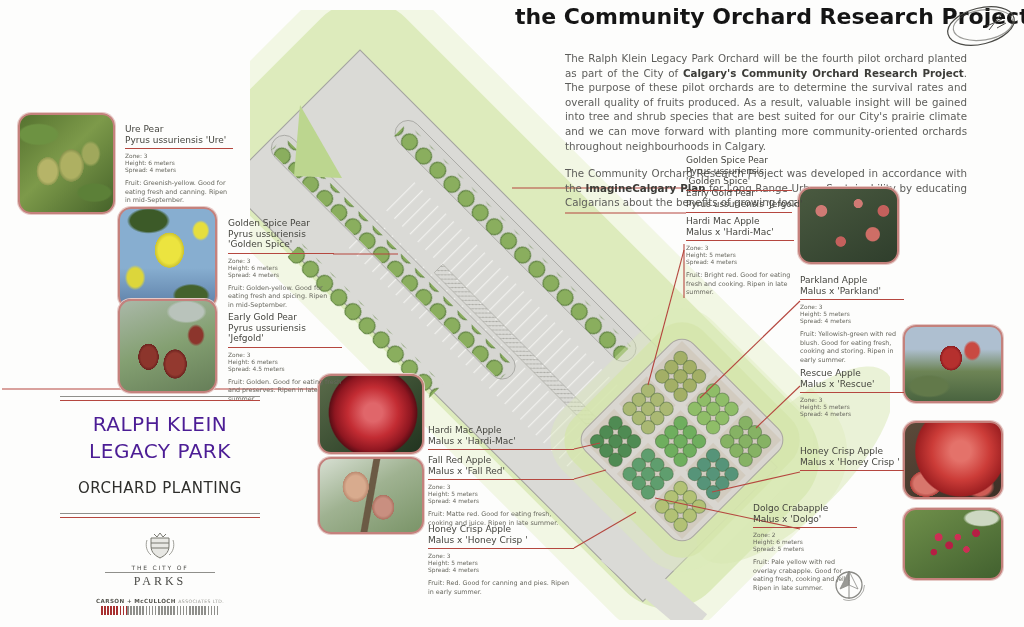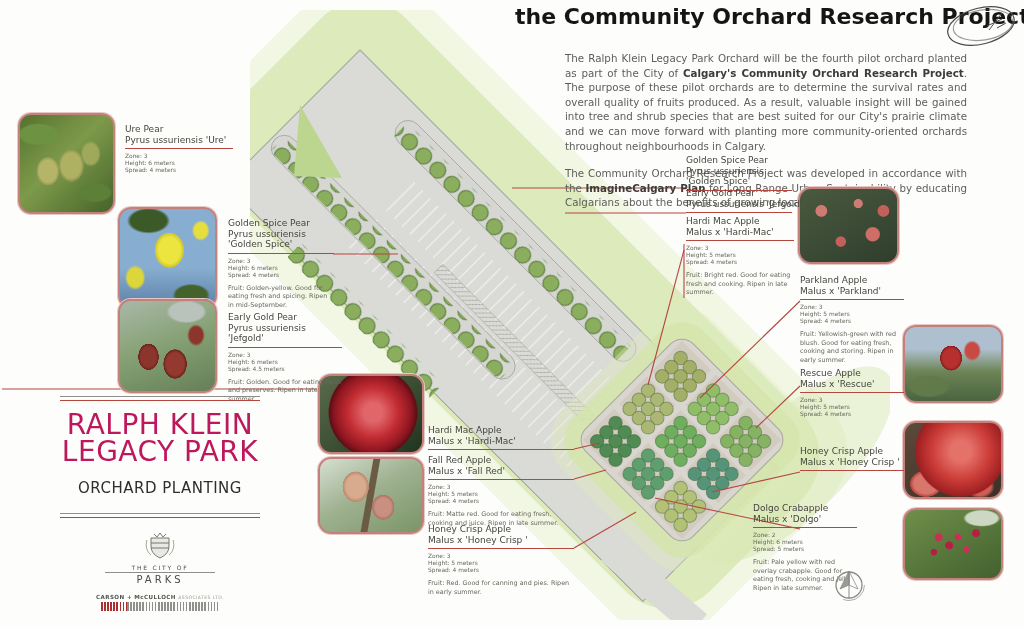--- a/index.html
+++ b/index.html
@@ -82,29 +82,29 @@
   .ann { position:absolute; }
   .ann-name { font-size:9px; line-height:10.5px; color:#45453f; }
   .ann-latin { font-size:9px; line-height:10.5px; color:#45453f; }
   .rule { border:none; border-top:1.6px solid #b5473f; margin:3px 0 4px; }
   .ann-meta div { font-size:5.9px; line-height:7px; color:#68685f; }
   .ann-fruit { margin-top:5px; font-size:6.4px; line-height:8.6px; color:#68685f; }
 
   
   .tblock { position:absolute; left:60px; top:396px; width:200px; text-align:center; }
   .dbl { height:5px; border-top:1.3px solid #8f8f8b; border-bottom:1px solid #b5473f; }
-  .tb-main { margin-top:10px; font-size:28px; line-height:27px; letter-spacing:.5px; color:#be185d; }
+  .tb-main { margin-top:10px; font-size:20px; line-height:27px; letter-spacing:.5px; color:#4c1d95; }
   .tb-sub { margin-top:14px; font-size:15px; letter-spacing:.5px; color:#2e2e2b; }
   .tb-bot { margin-top:16px; }
   .crest { margin:10px auto 2px; display:block; }
   .cityof { font-size:6px; letter-spacing:1.8px; color:#4a4a46; }
   .calgary { font-family:"Liberation Serif","DejaVu Serif",serif; font-size:20px;
              letter-spacing:1px; color:#35352f; line-height:21px; }
   .parksline { width:110px; margin:1px auto 1px; border-top:1px solid #8f8f8b; }
-  .parks { font-size:10px; letter-spacing:3px; color:#4a4a46; }
+  .parks { font-size:12px; letter-spacing:3px; color:#4a4a46;font-family:Liberation Serif, serif; }
   .firm { margin-top:9px; }
   .firm-name { font-size:5.6px; font-weight:700; color:#55554f; letter-spacing:.4px; }
   .firm-name span { font-weight:400; color:#9a9a94; font-size:4.6px; }
   .barcode { width:118px; height:9px; margin:2px auto 1px; display:flex; }
   .bc-red { width:26px; height:100%;
       background:repeating-linear-gradient(90deg,#a83030 0 1.6px,transparent 1.6px 3.1px); }
   .bc-gray { flex:1; height:100%;
       background:repeating-linear-gradient(90deg,#8f8f8b 0 1.6px,transparent 1.6px 3.1px); }
 
   .northarrow { position:absolute; left:830px; top:566px; }
@@ -279,20 +279,21 @@
 
 <div class="ann" style="left:125px;top:124px;width:108px">
   <div class="ann-name">Ure Pear</div>
   <div class="ann-latin">Pyrus ussuriensis 'Ure'</div>
   <hr class="rule">
   <div class="ann-meta">
     <div>Zone: 3</div>
     <div>Height: 6 meters</div>
     <div>Spread: 4 meters</div>
   </div>
+  <div class="ann-fruit">Fruit: Greenish-yellow.  Good for eating fresh and canning.  Ripen in mid-September.</div>
 </div>
 
 <div class="ann" style="left:228px;top:218px;width:106px">
   <div class="ann-name">Golden Spice Pear</div>
   <div class="ann-latin">Pyrus ussuriensis</div>
   <div class="ann-latin">'Golden Spice'</div>
   <hr class="rule">
   <div class="ann-meta">
     <div>Zone: 3</div>
     <div>Height: 6 meters</div>

